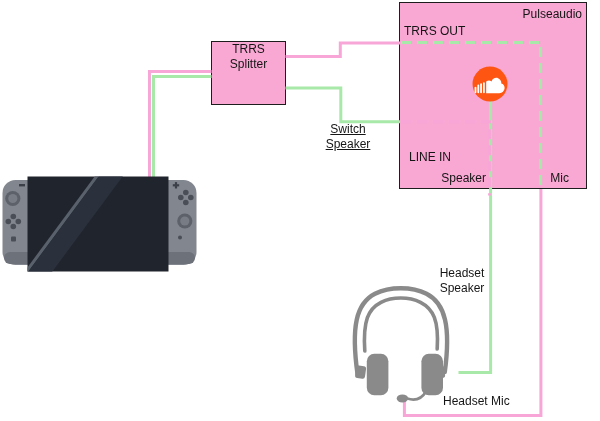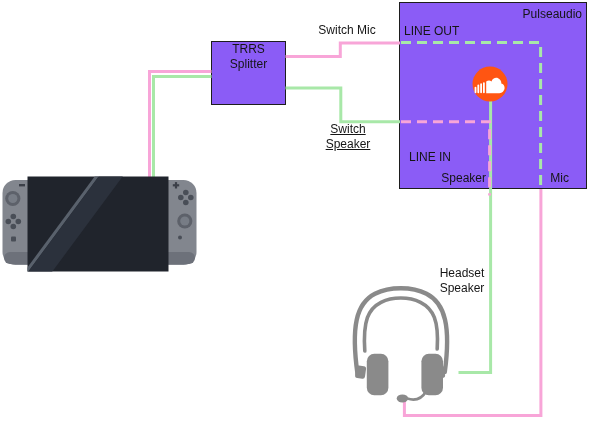--- a/index.html
+++ b/index.html
@@ -1,19 +1,19 @@
 <!DOCTYPE html>
 <html><head>
 <meta charset="utf-8">
 <style>
   html,body{margin:0;padding:0;background:#fff;}
   .canvas{position:relative;width:600px;height:421px;background:#ffffff;
           font-family:"Liberation Sans",sans-serif;color:#151515;overflow:hidden;}
   .layer{position:absolute;left:0;top:0;z-index:2;pointer-events:none;}
-  .box{position:absolute;background:#8b5cf6;border:1.5px solid #1d1d1d;
+  .box{position:absolute;background:#f9a8d4;border:1.5px solid #1d1d1d;
        box-sizing:border-box;z-index:1;}
   .splitter-box{left:211px;top:41px;width:75px;height:64px;
        display:flex;align-items:flex-start;justify-content:center;}
   .pulse-box{left:399px;top:2px;width:188px;height:187px;}
   .plabel{position:absolute;font-size:12px;line-height:14px;white-space:nowrap;}
   .pa-title{right:4px;top:4px;}
   .pa-lineout{left:4px;top:21px;}
   .pa-linein{left:9px;top:99px;margin-top:48px;}
   .pa-speaker{right:100px;bottom:3px;}
   .pa-mic{right:17px;bottom:3px;}
@@ -31,21 +31,21 @@
 
 <div class="canvas">
 
   <div class="box splitter-box">
     <div class="splitter-text ml ctr">TRRS
 Splitter</div>
   </div>
 
   <div class="box pulse-box">
     <div class="plabel pa-title">Pulseaudio</div>
-    <div class="plabel pa-lineout">LINE OUT</div>
+    <div class="plabel pa-lineout">TRRS OUT</div>
     <div class="plabel pa-linein">LINE IN</div>
     <div class="plabel pa-speaker">Speaker</div>
     <div class="plabel pa-mic">Mic</div>
   </div>
 
   <svg class="layer" width="600" height="421" viewBox="0 0 600 421">
     <defs>
       <clipPath id="scrClip">
           <rect x="27.5" y="176.5" width="141" height="95"></rect>
         </clipPath>
@@ -116,18 +116,18 @@
       <g fill="#8a8a8a" stroke="none">
         <rect x="355.6" y="365.8" width="10" height="12.5" rx="2.5" transform="rotate(8 360 372)"></rect>
         <rect x="434.6" y="365.8" width="10" height="12.5" rx="2.5" transform="rotate(-8 440 372)"></rect>
         <rect x="366.8" y="353.8" width="21.6" height="41.4" rx="7.5"></rect>
         <rect x="421.4" y="353.8" width="21.6" height="41.4" rx="7.5"></rect>
         <ellipse cx="402.4" cy="398.4" rx="5.7" ry="4"></ellipse>
       </g>
     </g>
   </svg>
 
-  <div class="lbl lbl-switch-mic ctr">Switch Mic</div>
   <div class="lbl lbl-switch-speaker ml ctr">Switch
 Speaker</div>
   <div class="lbl lbl-headset-speaker ml ctr">Headset
 Speaker</div>
+  <div class="lbl lbl-headset-mic">Headset Mic</div>
 </div>
 
 </body></html>

